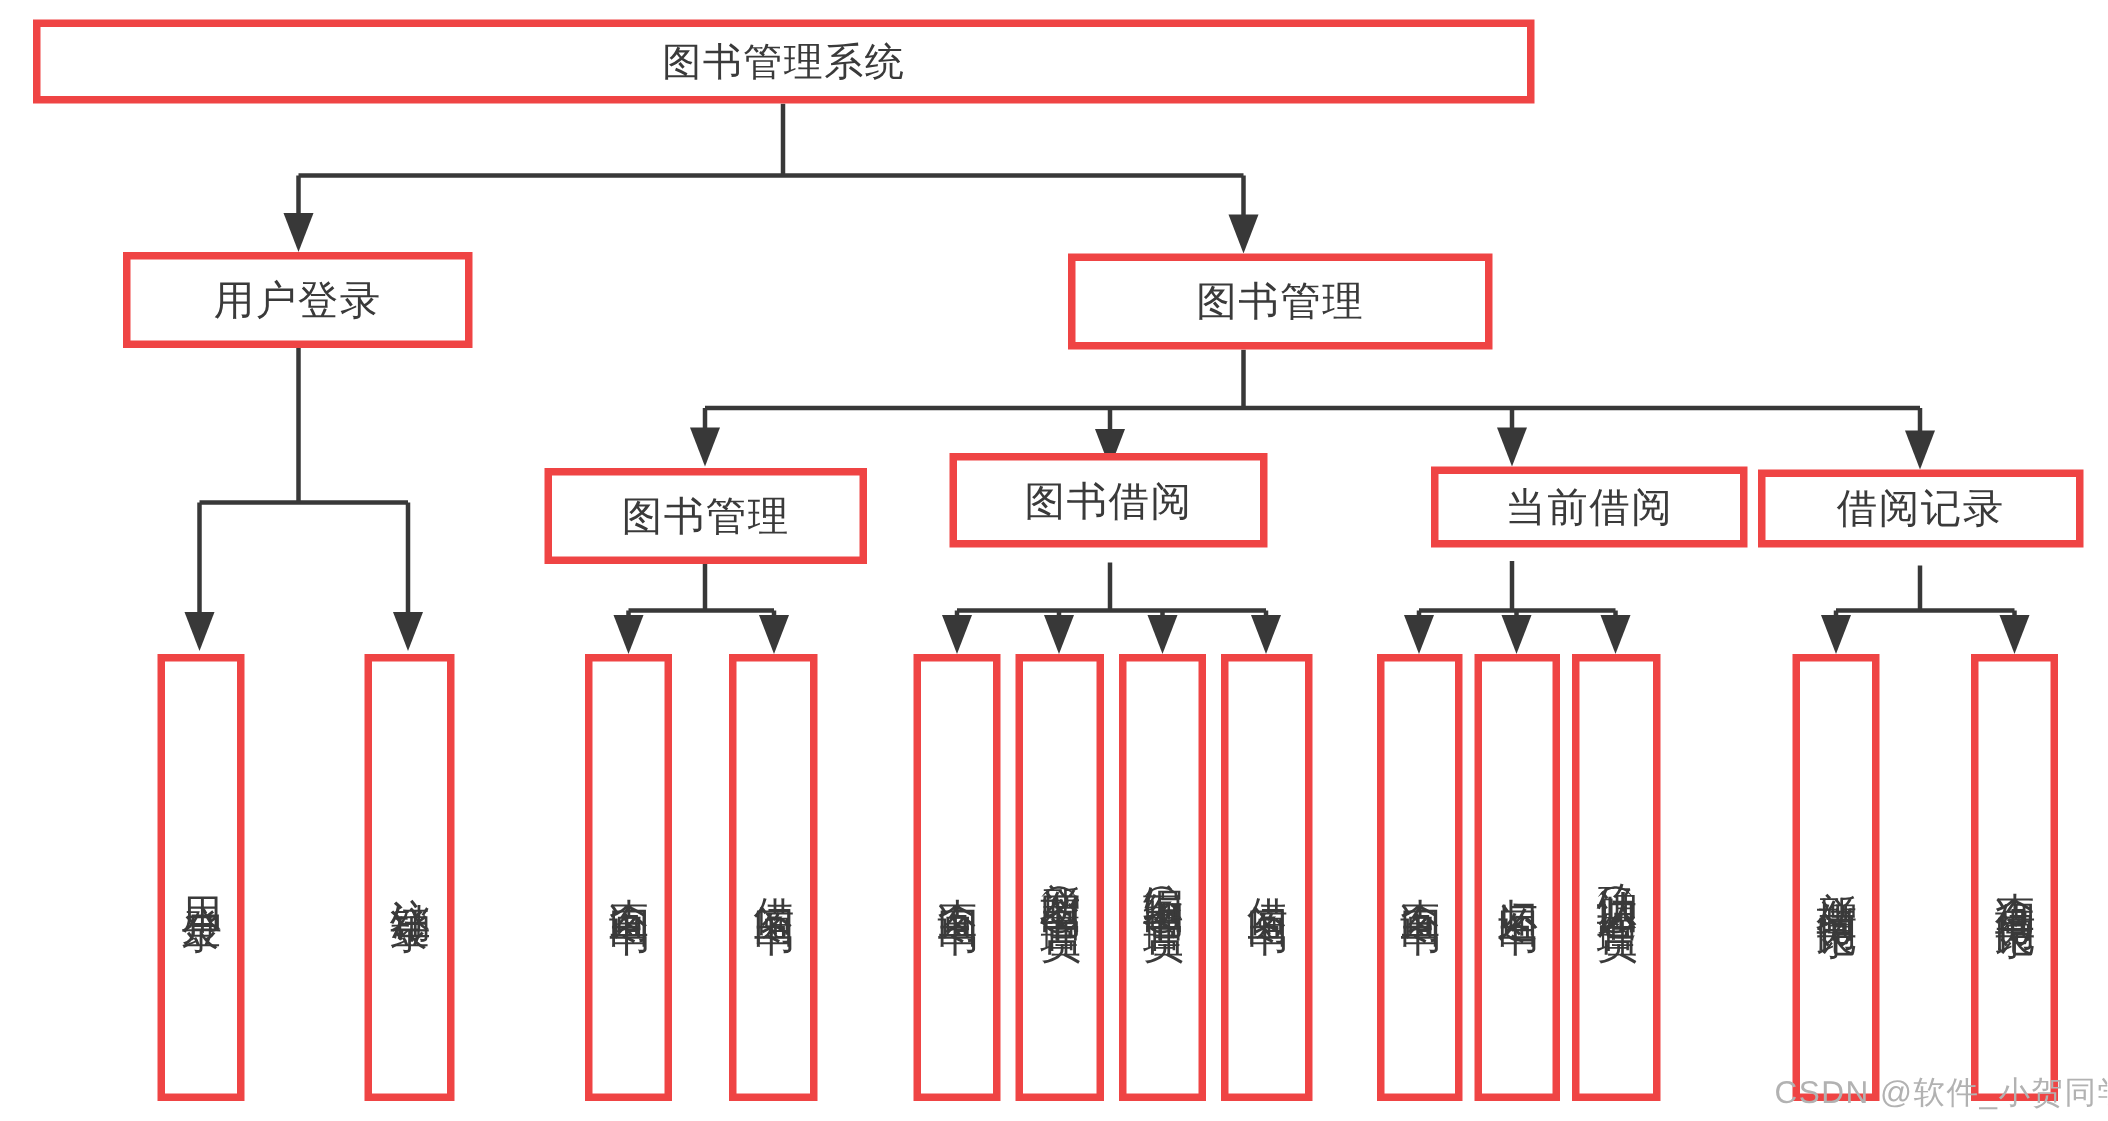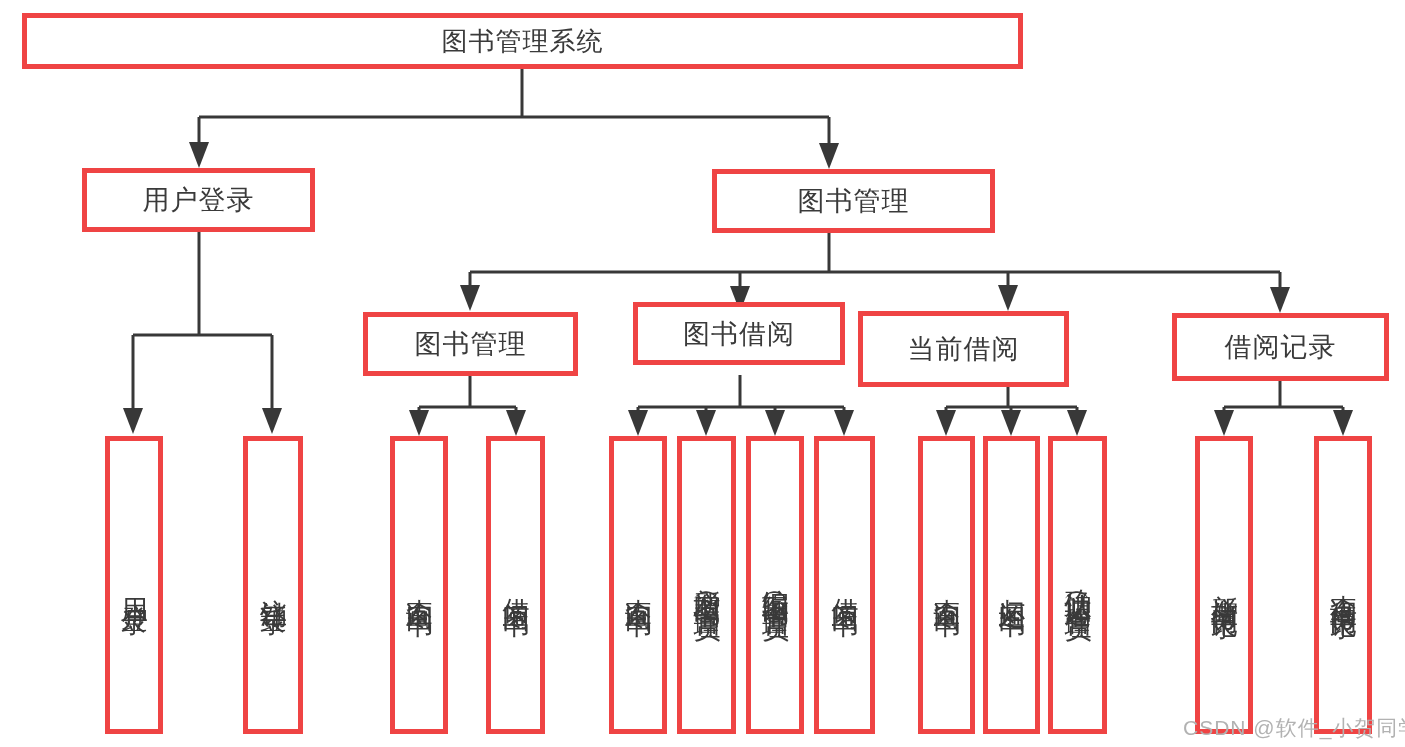--- a/index.html
+++ b/index.html
@@ -138,24 +138,24 @@
   <div class="box" style="left:712px; top:169px; width:283px; height:64px;">
     <span class="lbl">图书管理</span>
   </div>
 
   <div class="box" style="left:363px; top:312px; width:215px; height:64px;">
     <span class="lbl">图书管理</span>
   </div>
   <div class="box" style="left:633px; top:302px; width:212px; height:63px;">
     <span class="lbl">图书借阅</span>
   </div>
-  <div class="box" style="left:858px; top:311px; width:211px; height:76px;">
+  <div class="box" style="left:954px; top:311px; width:211px; height:54px;">
     <span class="lbl">当前借阅</span>
   </div>
-  <div class="box" style="left:1172px; top:313px; width:217px; height:68px;text-align:right;">
+  <div class="box" style="left:1172px; top:313px; width:217px; height:52px;text-align:right;">
     <span class="lbl">借阅记录</span>
   </div>
 
   <div class="box vert" style="left:105px; top:436px; width:58px; height:298px;">
     <span class="lbl">用户登录</span>
   </div>
   <div class="box vert" style="left:243px; top:436px; width:60px; height:298px;">
     <span class="lbl">注销登录</span>
   </div>
 

